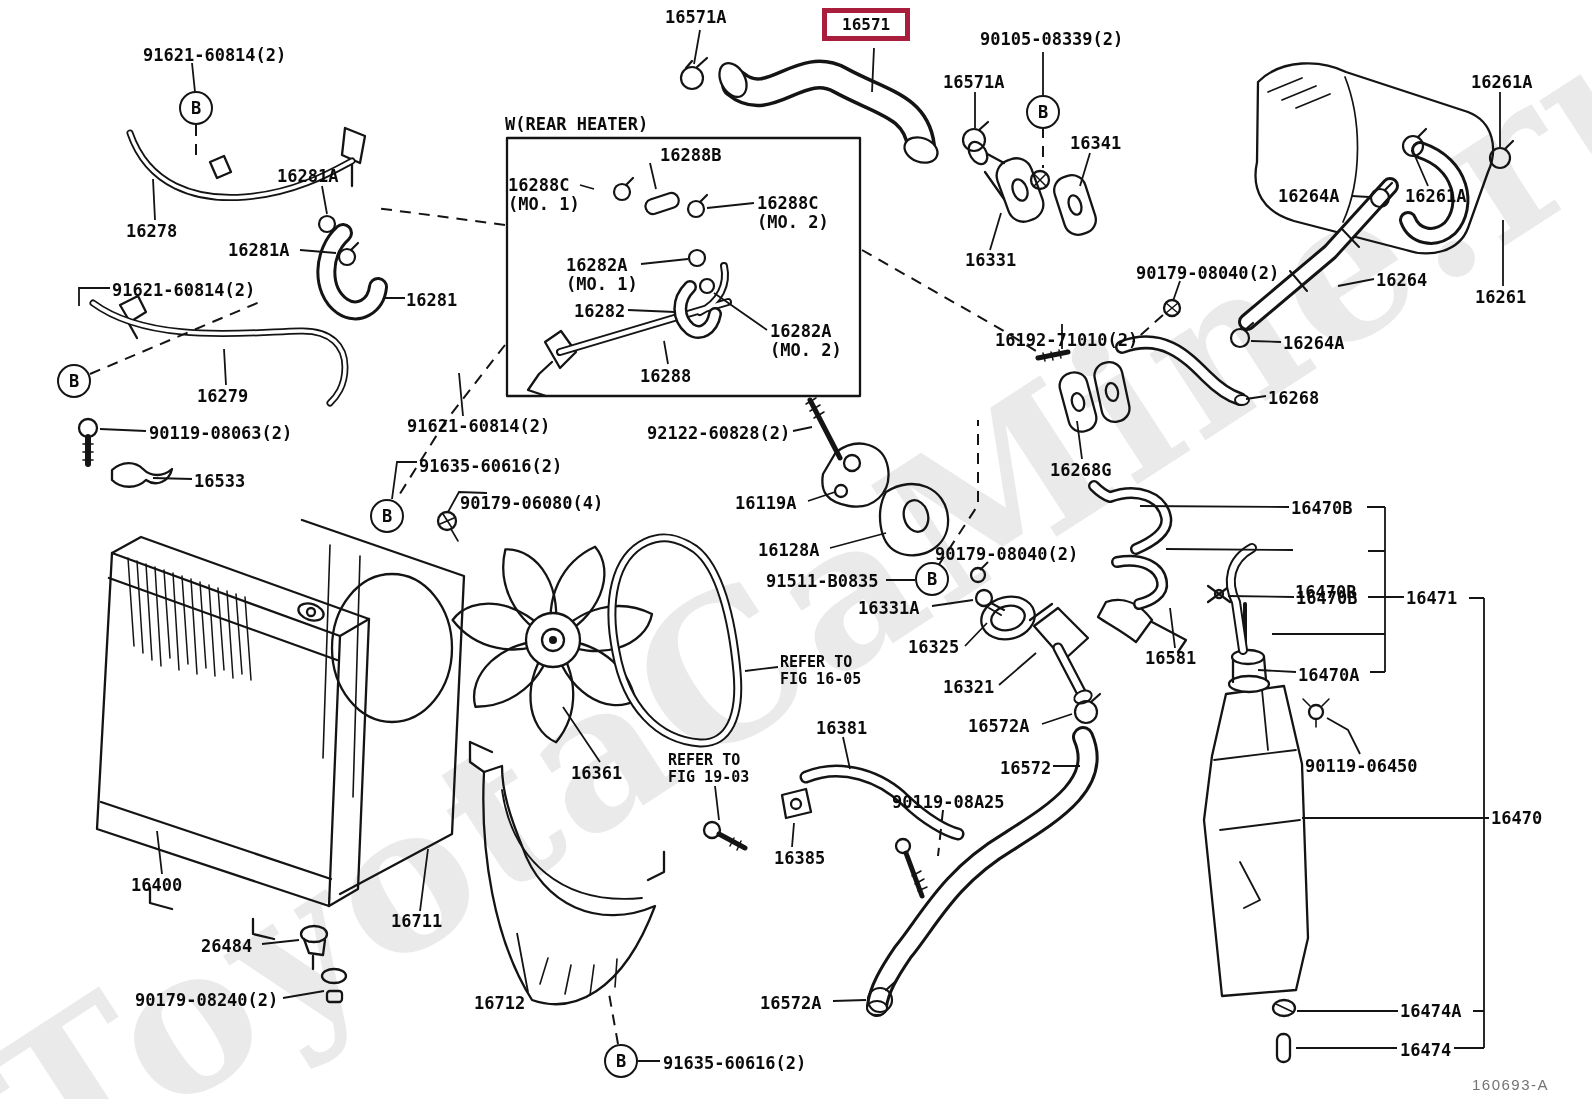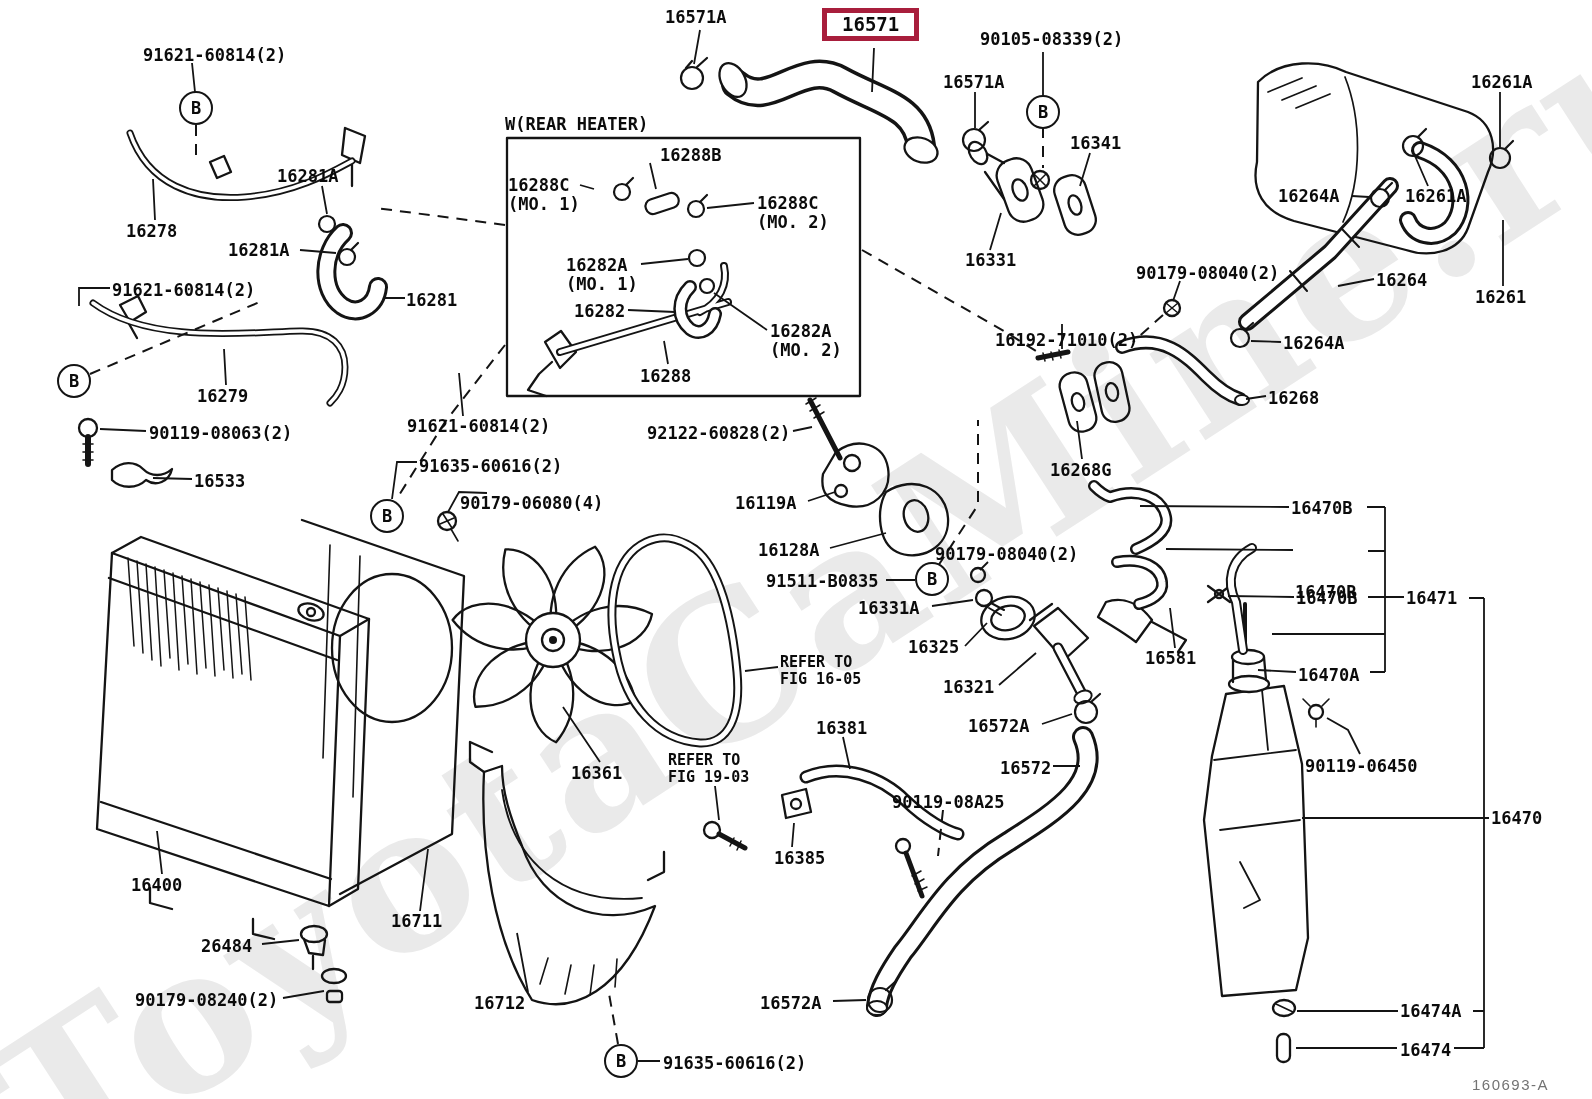--- a/index.html
+++ b/index.html
@@ -7,21 +7,21 @@
          font-family:"DejaVu Sans Mono",monospace;}
   #watermark{position:absolute;left:18px;top:1012px;transform:rotate(-33deg);transform-origin:0 50%;
          font:bold 198px "DejaVu Serif",serif;letter-spacing:6px;color:#eaeaea;white-space:nowrap;
          z-index:0;user-select:none;}
   #art{position:absolute;left:0;top:0;z-index:1;}
   #labels{position:absolute;left:0;top:0;width:100%;height:100%;z-index:2;}
   .label{position:absolute;font:bold 17px "DejaVu Sans Mono",monospace;color:#0b0b0b;
          line-height:19px;white-space:pre;}
   .label .sub{display:block;}
   .label.sm{font-size:15px;line-height:17px;}
-  .label.hl{border:5px solid var(--hl,#a81e3c);background:#fff;padding:2px 15px;font-size:19px;}
+  .label.hl{border:5px solid var(--hl,#a81e3c);background:#fff;padding:2px 15px;font-size:16px;}
   .callout{position:absolute;width:30px;height:30px;border:2.5px solid #141414;border-radius:50%;
          background:#fff;display:flex;align-items:center;justify-content:center;
          font:bold 17px "DejaVu Sans Mono",monospace;color:#0b0b0b;transform:translate(-50%,-50%);}
   .fig{position:absolute;left:1472px;top:1076px;font:15px "Liberation Sans",sans-serif;
          letter-spacing:1.5px;color:#737373;z-index:2;}
 </style>
 </head>
 <body>
 
 <div id="stage">

